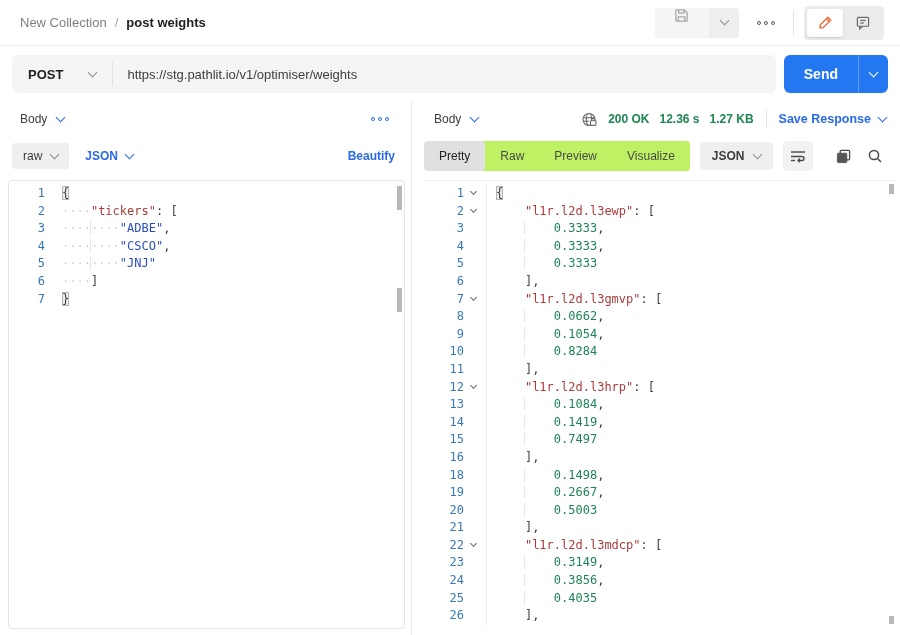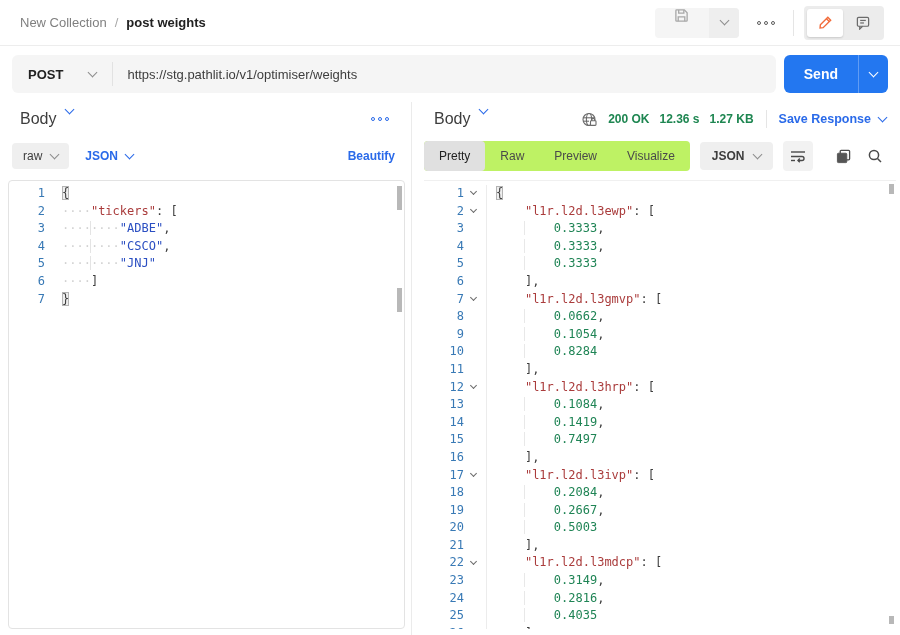--- a/index.html
+++ b/index.html
@@ -37,21 +37,21 @@
   .send-group { display:flex; align-items:stretch; height:38px; border-radius:6px; overflow:hidden; }
   .send-btn { background:#2377f0; color:#fff; font-size:14px; font-weight:600; border:none; padding:10px 20px; }
   .send-caret { width:30px; background:#2377f0; border:none; border-left:1px solid rgba(255,255,255,.28); color:#fff; display:flex; align-items:center; justify-content:center; }
 
   
   .main { display:flex; height:533px; }
   .panel { display:flex; flex-direction:column; }
   .panel.left { width:412px; border-right:1px solid #ebebeb; }
   .panel.right { width:488px; }
   .panel-head { height:34px; display:flex; align-items:center; padding:0 14px 0 20px; }
-  .tab-label { display:flex; align-items:flex-start; gap:10px; font-size:16px; color:#3d3d3d; background:none; border:none; }
+  .tab-label { display:flex; align-items:center; gap:10px; font-size:12px; color:#3d3d3d; background:none; border:none; }
   .tab-label .cv { color:#2a6ae9; }
   .spacer { flex:1; }
 
   .subhead { height:40px; display:flex; align-items:center; gap:16px; padding:0 16px 0 12px; }
   .pill { display:flex; align-items:center; gap:9px; background:#efefef; border:none; border-radius:4px; padding:6px 11px; font-size:12px; color:#3d3d3d; }
   .pill .cv { color:#8d8d8d; }
   .link-blue { color:#2a6ae9; font-size:12px; font-weight:700; background:none; border:none; display:flex; align-items:center; gap:8px; }
 
   
   .status-wrap { display:flex; align-items:center; gap:10px; font-size:12px; font-weight:600; color:#1e8651; }
@@ -277,28 +277,27 @@
           <div class="cl"><span class="ln">7</span><span class="fold"><i class="cv sm"></i></span><span class="code"><span class="tk-sp">    </span><span class="tk-key">"l1r.l2d.l3gmvp"</span><span class="tk-pun">: [</span></span></div>
           <div class="cl"><span class="ln">8</span><span class="fold"></span><span class="code"><span class="tk-sp">    </span><span class="tk-spg">    </span><span class="tk-num">0.0662</span><span class="tk-pun">,</span></span></div>
           <div class="cl"><span class="ln">9</span><span class="fold"></span><span class="code"><span class="tk-sp">    </span><span class="tk-spg">    </span><span class="tk-num">0.1054</span><span class="tk-pun">,</span></span></div>
           <div class="cl"><span class="ln">10</span><span class="fold"></span><span class="code"><span class="tk-sp">    </span><span class="tk-spg">    </span><span class="tk-num">0.8284</span></span></div>
           <div class="cl"><span class="ln">11</span><span class="fold"></span><span class="code"><span class="tk-sp">    </span><span class="tk-pun">],</span></span></div>
           <div class="cl"><span class="ln">12</span><span class="fold"><i class="cv sm"></i></span><span class="code"><span class="tk-sp">    </span><span class="tk-key">"l1r.l2d.l3hrp"</span><span class="tk-pun">: [</span></span></div>
           <div class="cl"><span class="ln">13</span><span class="fold"></span><span class="code"><span class="tk-sp">    </span><span class="tk-spg">    </span><span class="tk-num">0.1084</span><span class="tk-pun">,</span></span></div>
           <div class="cl"><span class="ln">14</span><span class="fold"></span><span class="code"><span class="tk-sp">    </span><span class="tk-spg">    </span><span class="tk-num">0.1419</span><span class="tk-pun">,</span></span></div>
           <div class="cl"><span class="ln">15</span><span class="fold"></span><span class="code"><span class="tk-sp">    </span><span class="tk-spg">    </span><span class="tk-num">0.7497</span></span></div>
           <div class="cl"><span class="ln">16</span><span class="fold"></span><span class="code"><span class="tk-sp">    </span><span class="tk-pun">],</span></span></div>
-          <div class="cl"><span class="ln">17</span><span class="fold"><i class="cv sm"></i></span><span class="code"><span class="tk-sp">    </span><span class="tk-key">"l1r.l2d.l3ivp"</span><span class="tk-pun">: [</span></span></div>
-          <div class="cl"><span class="ln">18</span><span class="fold"></span><span class="code"><span class="tk-sp">    </span><span class="tk-spg">    </span><span class="tk-num">0.2084</span><span class="tk-pun">,</span></span></div>
+          <div class="cl"><span class="ln">18</span><span class="fold"></span><span class="code"><span class="tk-sp">    </span><span class="tk-spg">    </span><span class="tk-num">0.1498</span><span class="tk-pun">,</span></span></div>
           <div class="cl"><span class="ln">19</span><span class="fold"></span><span class="code"><span class="tk-sp">    </span><span class="tk-spg">    </span><span class="tk-num">0.2667</span><span class="tk-pun">,</span></span></div>
           <div class="cl"><span class="ln">20</span><span class="fold"></span><span class="code"><span class="tk-sp">    </span><span class="tk-spg">    </span><span class="tk-num">0.5003</span></span></div>
           <div class="cl"><span class="ln">21</span><span class="fold"></span><span class="code"><span class="tk-sp">    </span><span class="tk-pun">],</span></span></div>
           <div class="cl"><span class="ln">22</span><span class="fold"><i class="cv sm"></i></span><span class="code"><span class="tk-sp">    </span><span class="tk-key">"l1r.l2d.l3mdcp"</span><span class="tk-pun">: [</span></span></div>
           <div class="cl"><span class="ln">23</span><span class="fold"></span><span class="code"><span class="tk-sp">    </span><span class="tk-spg">    </span><span class="tk-num">0.3149</span><span class="tk-pun">,</span></span></div>
-          <div class="cl"><span class="ln">24</span><span class="fold"></span><span class="code"><span class="tk-sp">    </span><span class="tk-spg">    </span><span class="tk-num">0.2816</span><span class="tk-pun">,</span></span></div>
+          <div class="cl"><span class="ln">24</span><span class="fold"></span><span class="code"><span class="tk-sp">    </span><span class="tk-spg">    </span><span class="tk-num">0.3856</span><span class="tk-pun">,</span></span></div>
           <div class="cl"><span class="ln">25</span><span class="fold"></span><span class="code"><span class="tk-sp">    </span><span class="tk-spg">    </span><span class="tk-num">0.4035</span></span></div>
           <div class="cl"><span class="ln">26</span><span class="fold"></span><span class="code"><span class="tk-sp">    </span><span class="tk-pun">],</span></span></div>
         </div>
       <div class="ruler-mark" style="top:3px; height:10px;"></div>
       <div class="ruler-mark" style="bottom:5px; height:8px;"></div>
     </div>
   </div>
 </div>
 
 </body></html>

